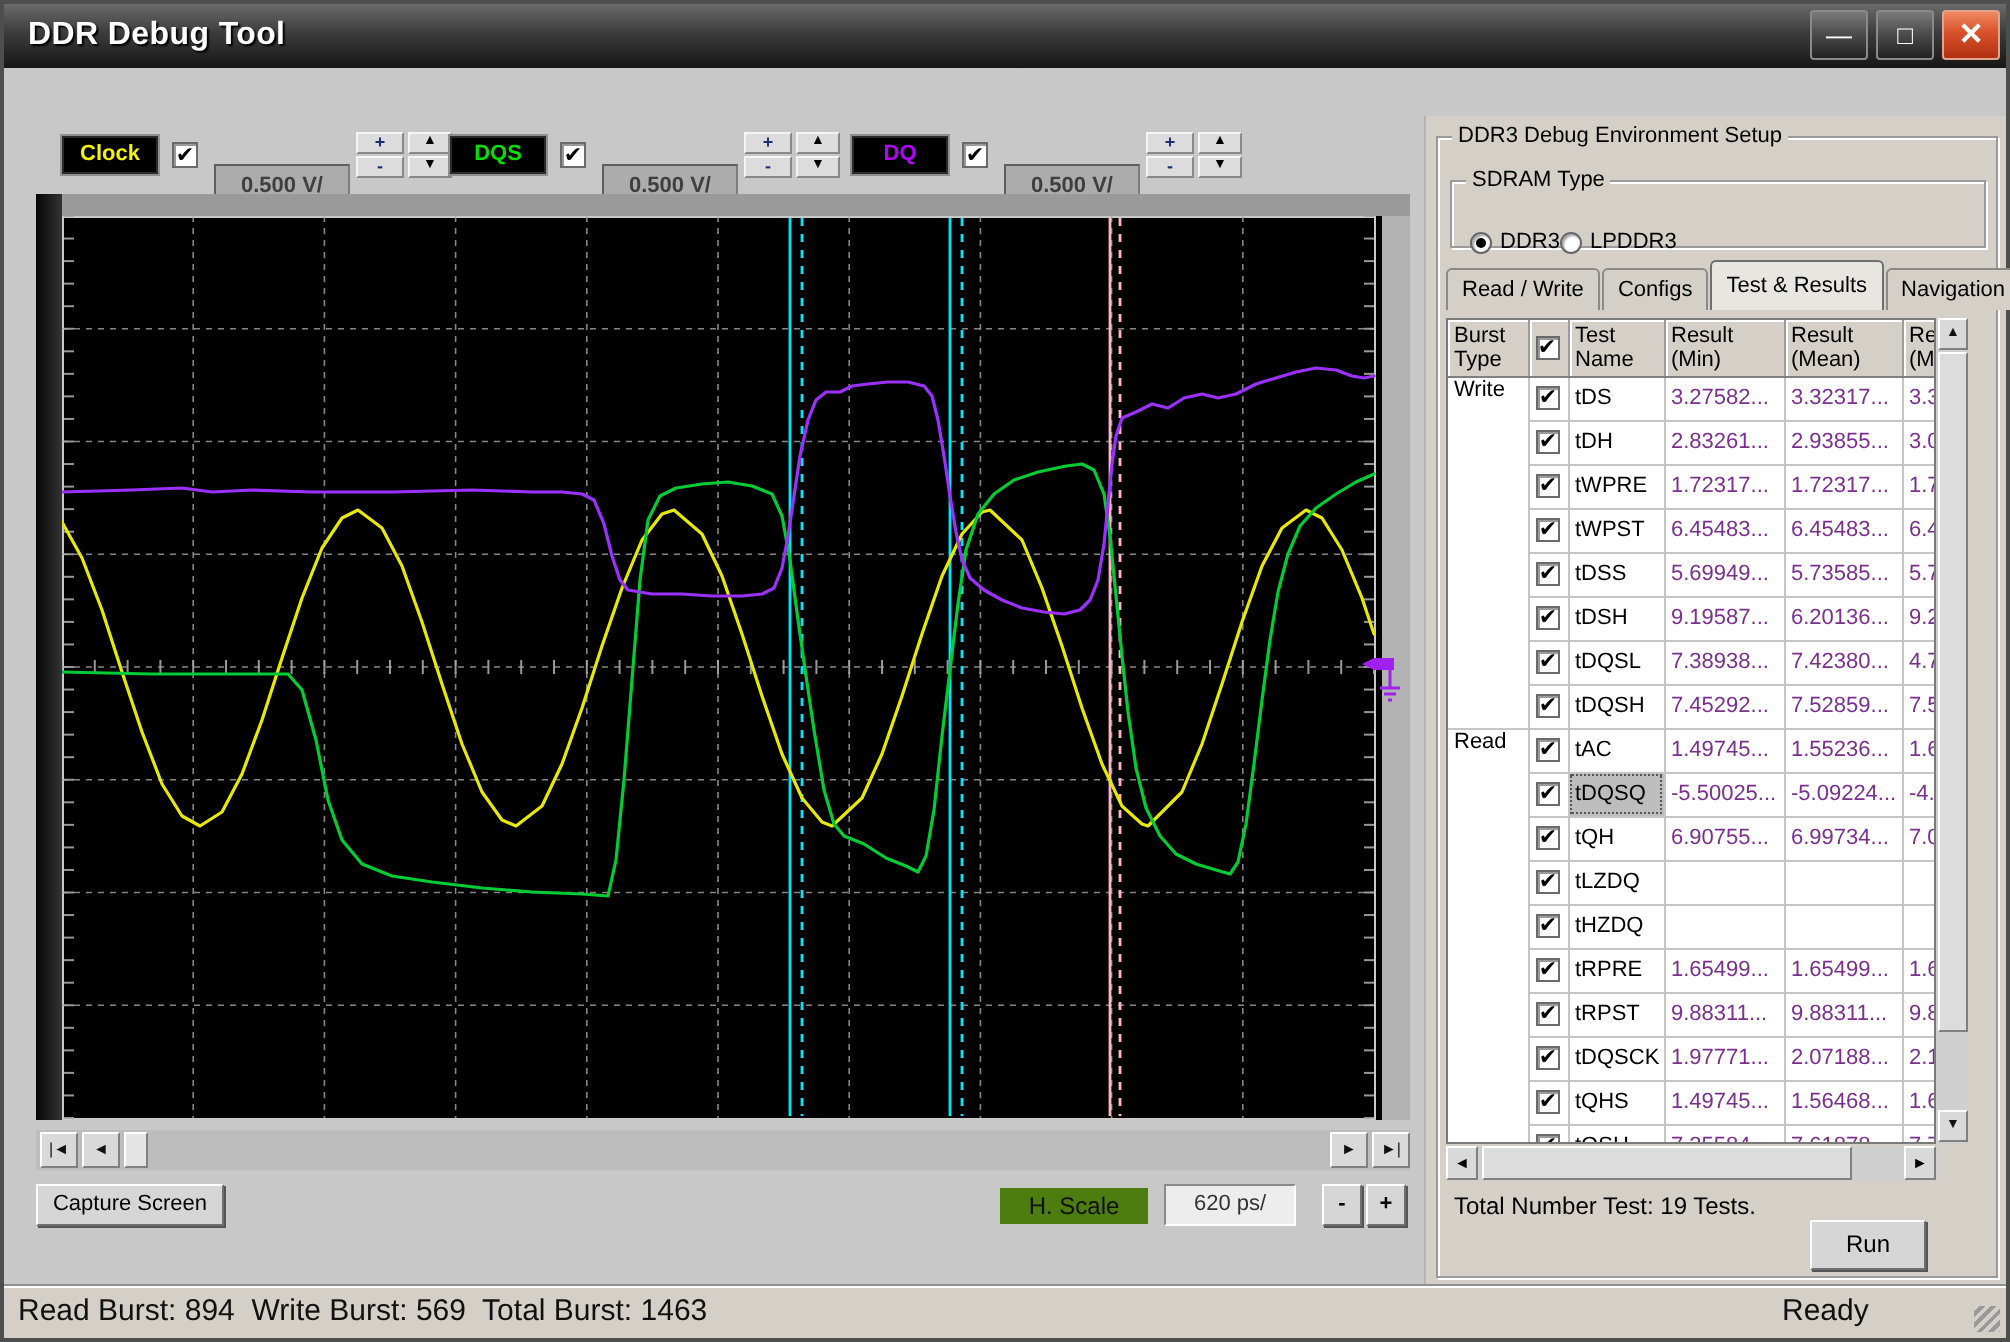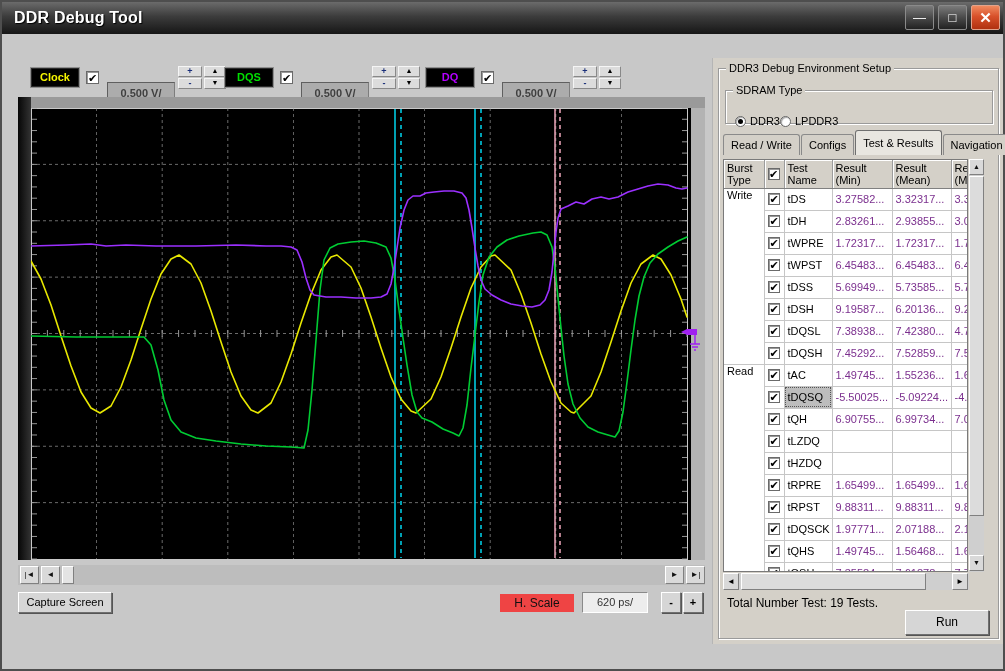--- a/index.html
+++ b/index.html
@@ -58,21 +58,21 @@
   .plot-scroll { position:absolute; left:16px; top:563px; width:687px; height:20px; background:#bdbdbd; }
   .ps-btn { position:absolute; top:1px; width:19px; height:18px; background:#d9d9d9;
             border:1px solid #808080; border-top-color:#fff; border-left-color:#fff;
             font-size:8px; text-align:center; line-height:16px; color:#111; }
   .ps-thumb { position:absolute; top:1px; width:12px; height:18px; background:#e4e4e4;
               border:1px solid #808080; border-top-color:#fff; border-left-color:#fff; }
 
   .push-btn { background:#d6d6d6; border:1px solid #6f6f6f; border-top-color:#fff; border-left-color:#fff;
               box-shadow:1px 1px 0 #555; font-size:11px; color:#000; text-align:center; }
   .capture-btn { position:absolute; left:16px; top:590px; width:94px; height:21px; line-height:19px; }
-  .hscale-label { position:absolute; left:498px; top:592px; width:74px; height:18px; background:#ef4444;
+  .hscale-label { position:absolute; left:498px; top:592px; width:74px; height:18px; background:#4d7c0f;
                   font-size:12px; text-align:center; line-height:18px; color:#111; }
   .hscale-field { position:absolute; left:580px; top:590px; width:66px; height:21px; background:#ededed;
                   border:1px solid #8a8a8a; border-bottom-color:#fff; border-right-color:#fff;
                   font-size:11px; text-align:center; line-height:19px; color:#333; }
   .hscale-minus { position:absolute; left:659px; top:590px; width:20px; height:21px; line-height:19px; font-weight:bold; }
   .hscale-plus  { position:absolute; left:681px; top:590px; width:20px; height:21px; line-height:19px; font-weight:bold; }
 
   
   .right-panel { position:absolute; left:710px; top:56px; width:291px; height:586px;
                  background:#d4d0c8; border-left:1px solid #b5b5b5; font-size:11px; }
@@ -117,21 +117,21 @@
             border:1px solid #808080; border-top-color:#fff; border-left-color:#fff; }
   .hscroll { position:absolute; left:10px; top:515px; width:246px; height:17px; background:#cfcfcf; }
   .hthumb { position:absolute; left:18px; top:0; width:185px; height:17px; background:#dcdcdc;
             border:1px solid #808080; border-top-color:#fff; border-left-color:#fff; }
   .hs-btn { position:absolute; top:0; width:16px; height:17px; background:#d9d9d9;
             border:1px solid #808080; border-top-color:#fff; border-left-color:#fff;
             font-size:8px; text-align:center; line-height:15px; }
   .corner { position:absolute; left:256px; top:515px; width:15px; height:17px; background:#d4d0c8; }
 
   .total-text { position:absolute; left:14px; top:538px; font-size:12px; color:#000; }
-  .run-btn { position:absolute; left:192px; top:552px; width:84px; height:25px; line-height:23px; font-size:12px; }
+  .run-btn { position:absolute; left:192px; top:552px; width:58px; height:25px; line-height:23px; font-size:12px; }
 
   
   .statusbar { position:absolute; left:0; bottom:0; width:1001px; height:27px; background:#d4d0c8;
                border-top:1px solid #909090; box-shadow:inset 0 1px 0 #fff; }
   .status-left { position:absolute; left:7px; top:4px; font-size:15px; color:#111; white-space:pre; }
   .status-right { position:absolute; left:889px; top:4px; font-size:15px; color:#111; }
   .grip { position:absolute; right:3px; bottom:3px; width:13px; height:13px;
           background:repeating-linear-gradient(135deg,transparent,transparent 2px,#999 2px,#999 4px); }
 </style>
 </head>
@@ -557,14 +557,19 @@
       <div class="hs-btn" style="left:0;">◄</div>
       <div class="hthumb"></div>
       <div class="hs-btn" style="left:229px;">►</div>
     </div>
     <div class="corner"></div>
 
     <div class="total-text">Total Number Test: 19 Tests.</div>
     <div class="push-btn run-btn">Run</div>
   </div>
 
+  <div class="statusbar">
+    <div class="status-left">Read Burst: 894  Write Burst: 569  Total Burst: 1463</div>
+    <div class="status-right">Ready</div>
+    <div class="grip"></div>
+  </div>
 
 </div>
 
 </body></html>

